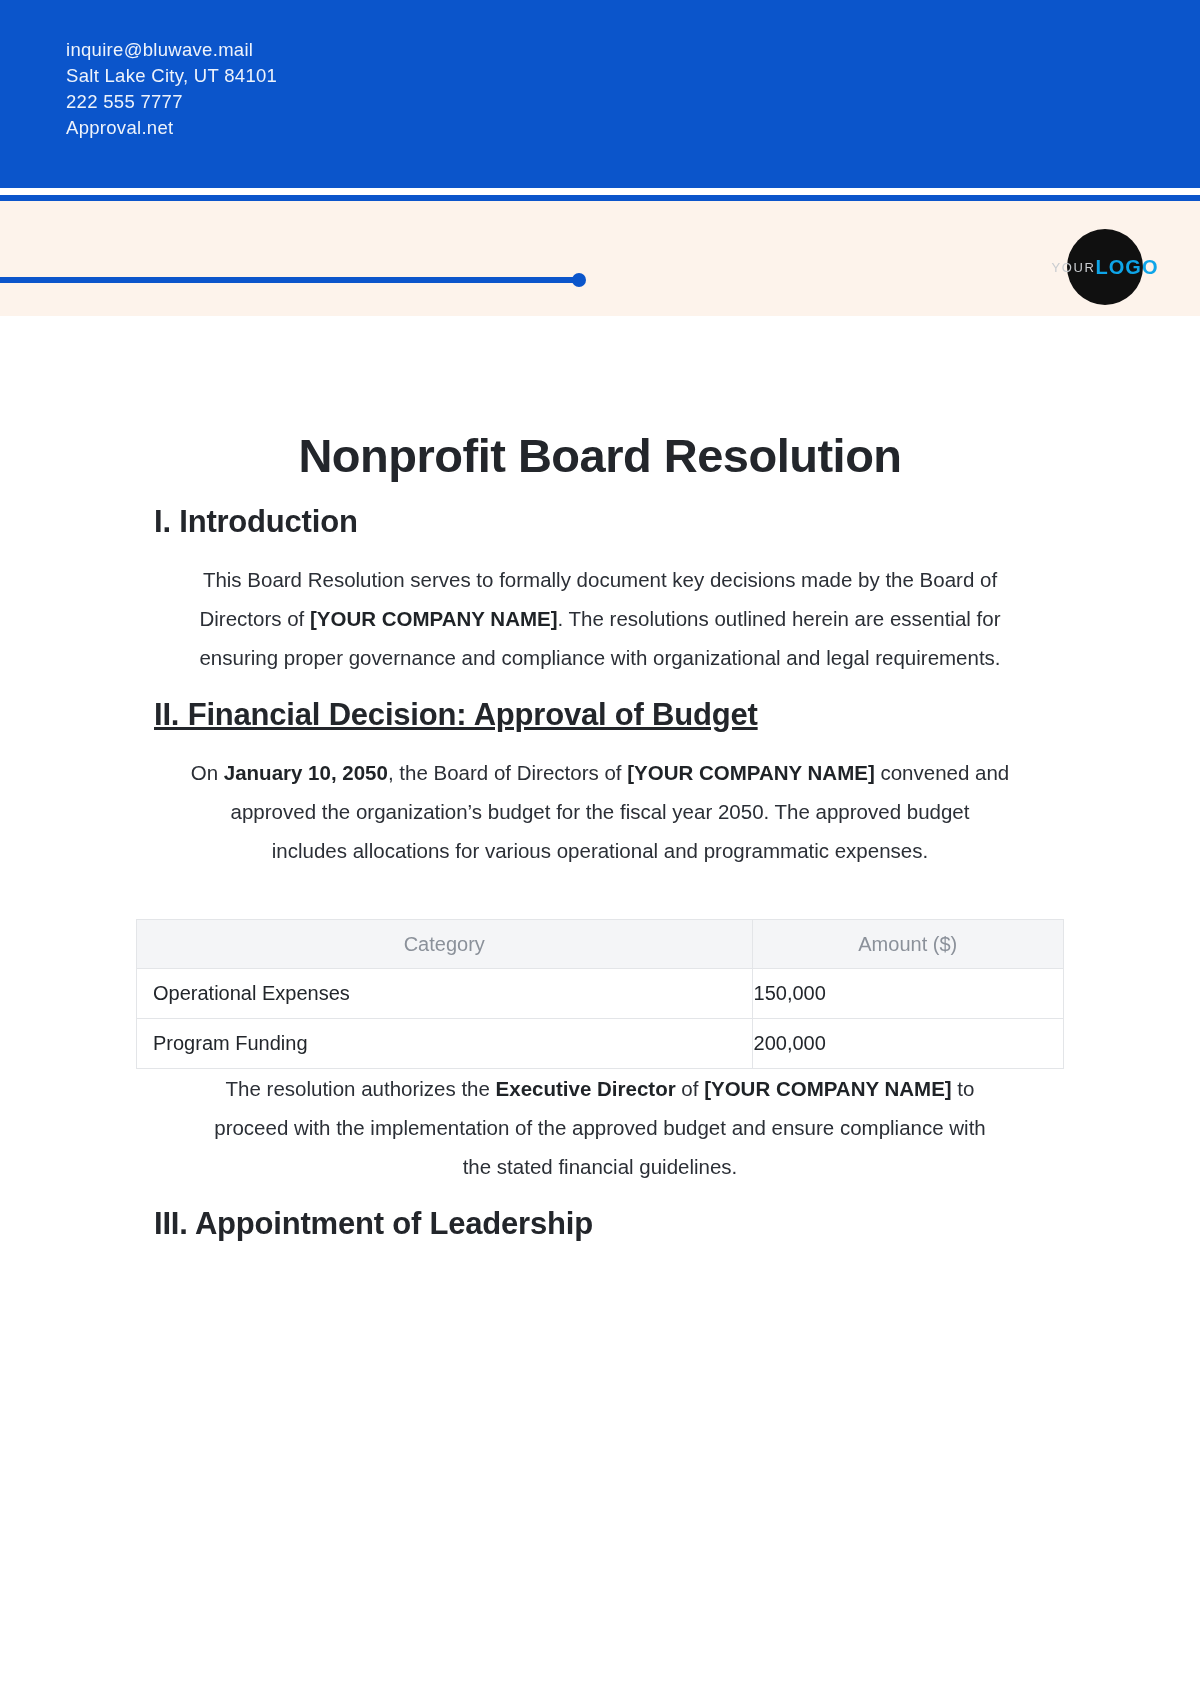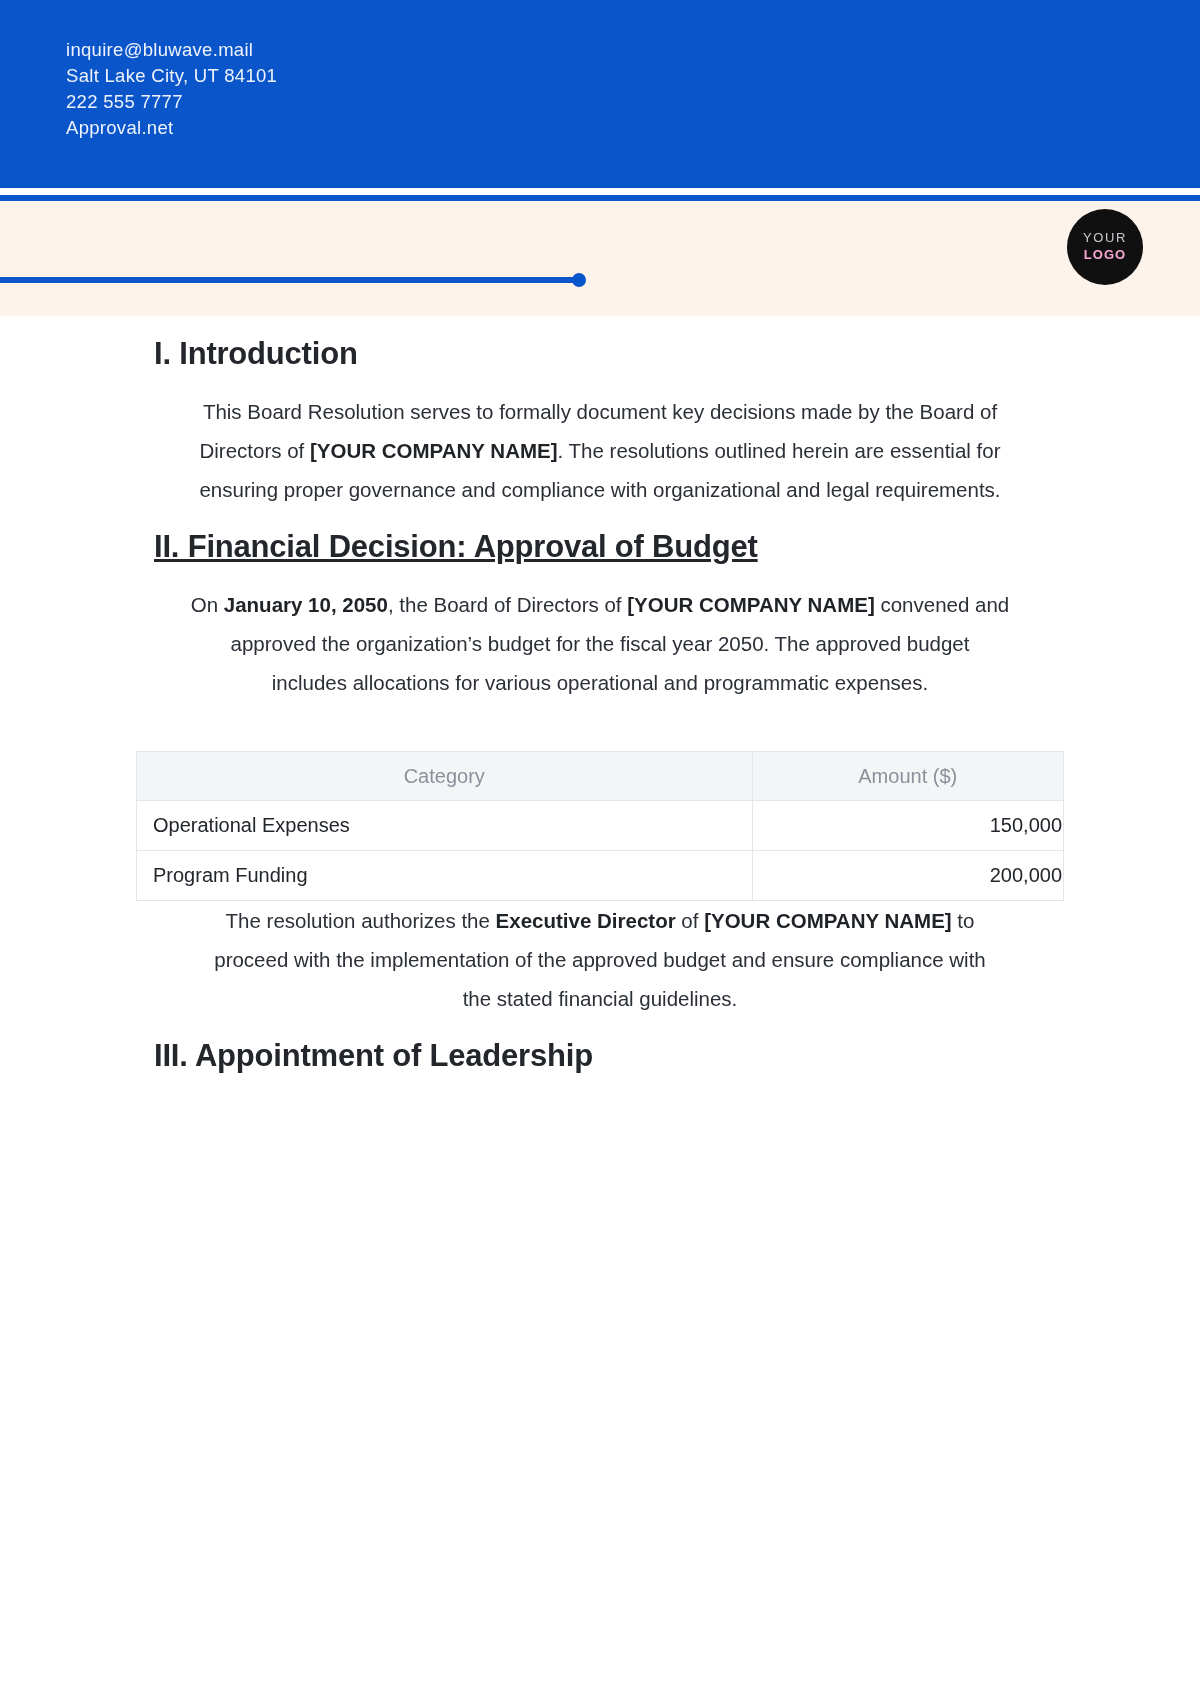--- a/index.html
+++ b/index.html
@@ -49,42 +49,42 @@
     right: -8px;
     top: -4px;
     width: 14px;
     height: 14px;
     border-radius: 50%;
     background: #0b55cb;
   }
   .logo-circle {
     position: absolute;
     left: 1067px;
-    top: 8px;
+    top: 28px;
     width: 76px;
     height: 76px;
     border-radius: 50%;
     background: #101010;
     display: flex;
-    flex-direction: column;
+    flex-direction: row;
     align-items: center;
     justify-content: center;
   }
   .logo-your {
     font-size: 13px;
     line-height: 15px;
     letter-spacing: 1.6px;
     color: #c9ccd0;
     font-weight: 300;
   }
   .logo-logo {
-    font-size: 13px;
+    font-size: 20px;
     line-height: 19px;
     letter-spacing: 1px;
-    color: #f9a8d4;
+    color: #0ea5e9;
     font-weight: 700;
     text-align: center;
   }
   
   .content { padding: 0 136px; }
   h1.doc-title {
     margin: 112px 0 0 0;
     text-align: center;
     font-size: 47px;
     line-height: 56px;
@@ -133,21 +133,21 @@
   }
   table.budget th:first-child { width: 66.4%; }
   table.budget td {
     height: 50px;
     font-size: 20px;
     color: #22262b;
     border: 1px solid #e3e5e8;
     background: #ffffff;
   }
   table.budget td:first-child { text-align: left; padding-left: 16px; }
-  table.budget td:last-child  { text-align: right; }
+  table.budget td:last-child  { text-align: left; }
 </style>
 </head>
 <body>
 
 <div class="page">
 
   <header class="top-bar">
     <div class="contact-line">inquire@bluwave.mail</div>
     <div class="contact-line">Salt Lake City, UT 84101</div>
     <div class="contact-line">222 555 7777</div>
@@ -162,20 +162,21 @@
       <span class="hero-dot"></span>
     </div>
     <div class="logo-circle">
       <span class="logo-your">YOUR</span>
       <span class="logo-logo">LOGO</span>
     </div>
   </div>
 
   <main class="content">
 
+    <h1 class="doc-title">Nonprofit Board Resolution</h1>
 
     <section>
       <h2 class="sec-heading h-sec1">I. Introduction</h2>
       <p class="body-par p-intro"><span>This Board Resolution serves to formally document key decisions made by the Board of</span><br><span>Directors of </span><strong>[YOUR COMPANY NAME]</strong><span>. The resolutions outlined herein are essential for</span><br><span>ensuring proper governance and compliance with organizational and legal requirements.</span></p>
     </section>
 
     <section>
       <h2 class="sec-heading h-sec2">II. Financial Decision: Approval of Budget</h2>
       <p class="body-par p-budget"><span>On </span><strong>January 10, 2050</strong><span>, the Board of Directors of </span><strong>[YOUR COMPANY NAME]</strong><span> convened and</span><br><span>approved the organization’s budget for the fiscal year 2050. The approved budget</span><br><span>includes allocations for various operational and programmatic expenses.</span></p>
 

